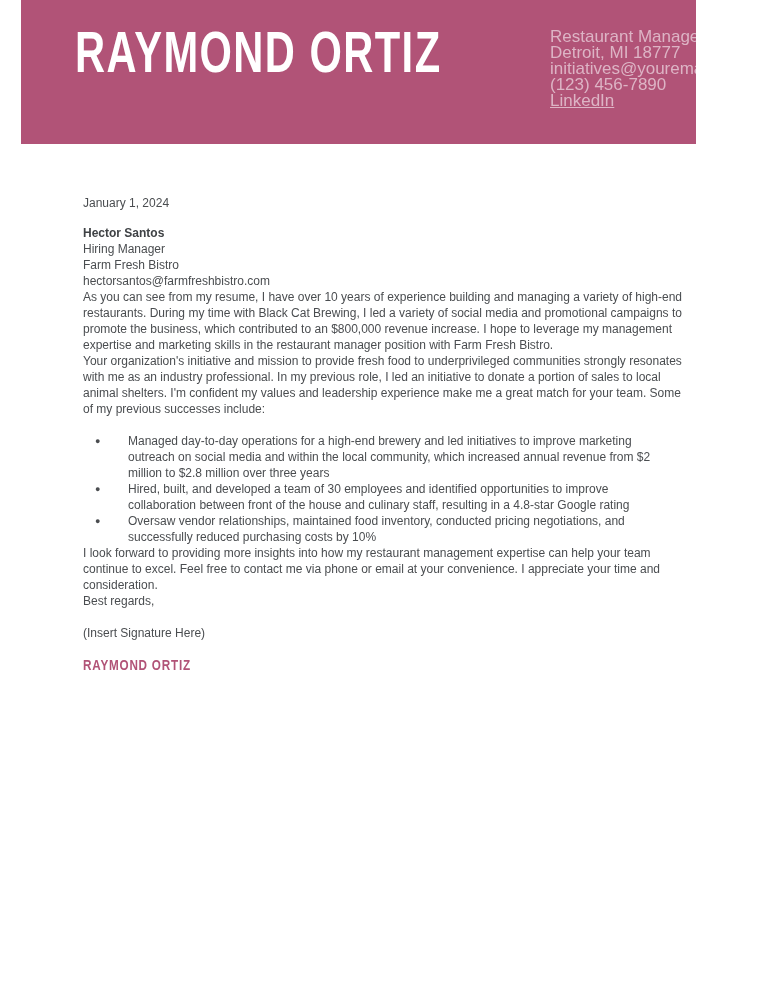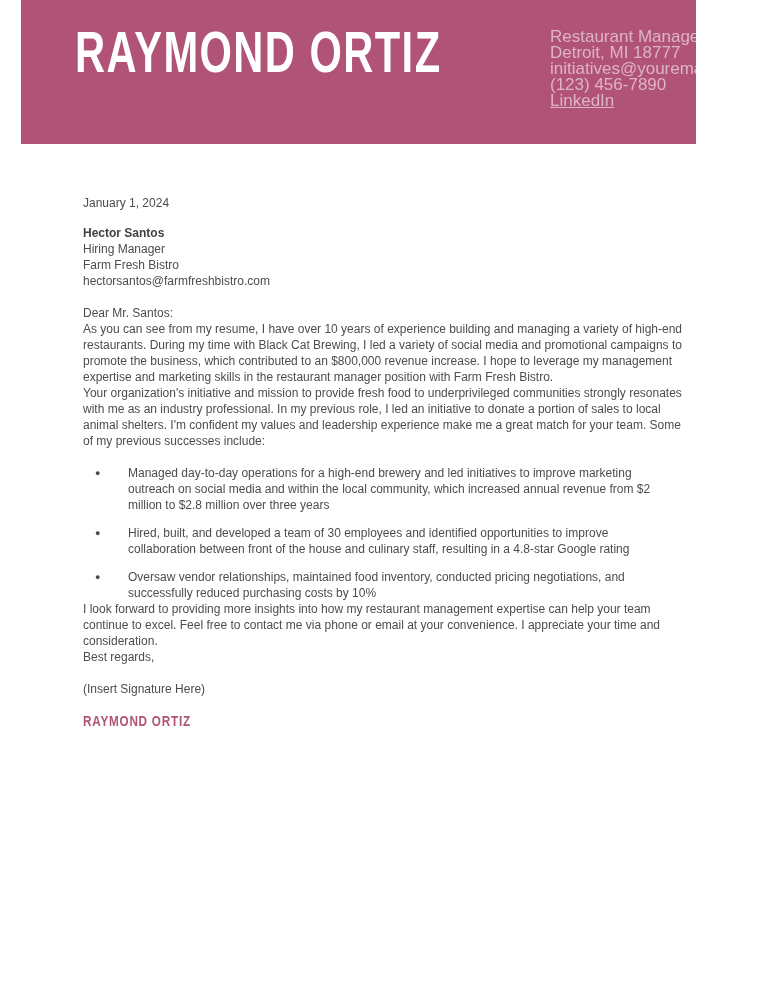--- a/index.html
+++ b/index.html
@@ -66,21 +66,21 @@
   .salutation { margin-top: 16px; }
   ul.highlights {
     margin: 16px 0 0 0;
     padding: 0 20px 0 0;
     list-style: none;
   }
   ul.highlights li {
     position: relative;
     padding-left: 45px;
   }
-  ul.highlights li + li { margin-top: 12px; }
+  ul.highlights li + li { margin-top: 0; }
   ul.highlights li::before {
     content: "\25CF";
     position: absolute;
     left: 12px;
     top: 0;
     font-size: 9px;
   }
   .signature-placeholder { margin-top: 16px; }
   .signature-name {
     display: block;
@@ -117,21 +117,20 @@
 
     <div class="date">January 1, 2024</div>
 
     <div class="recipient">
       <div class="recipient-name">Hector Santos</div>
       <div>Hiring Manager</div>
       <div>Farm Fresh Bistro</div>
       <div>hectorsantos@farmfreshbistro.com</div>
     </div>
 
-    <div class="salutation">Dear Mr. Santos:</div>
 
     <p>As you can see from my resume, I have over 10 years of experience building and managing a variety of high-end restaurants. During my time with Black Cat Brewing, I led a variety of social media and promotional campaigns to promote the business, which contributed to an $800,000 revenue increase. I hope to leverage my management expertise and marketing skills in the restaurant manager position with Farm Fresh Bistro.</p>
     <p>Your organization's initiative and mission to provide fresh food to underprivileged communities strongly resonates with me as an industry professional. In my previous role, I led an initiative to donate a portion of sales to local animal shelters. I'm confident my values and leadership experience make me a great match for your team. Some of my previous successes include:</p>
 
     <ul class="highlights">
       <li>Managed day-to-day operations for a high-end brewery and led initiatives to improve marketing outreach on social media and within the local community, which increased annual revenue from $2 million to $2.8 million over three years</li>
       <li>Hired, built, and developed a team of 30 employees and identified opportunities to improve collaboration between front of the house and culinary staff, resulting in a 4.8-star Google rating</li>
       <li>Oversaw vendor relationships, maintained food inventory, conducted pricing negotiations, and successfully reduced purchasing costs by 10%</li>
     </ul>
 

